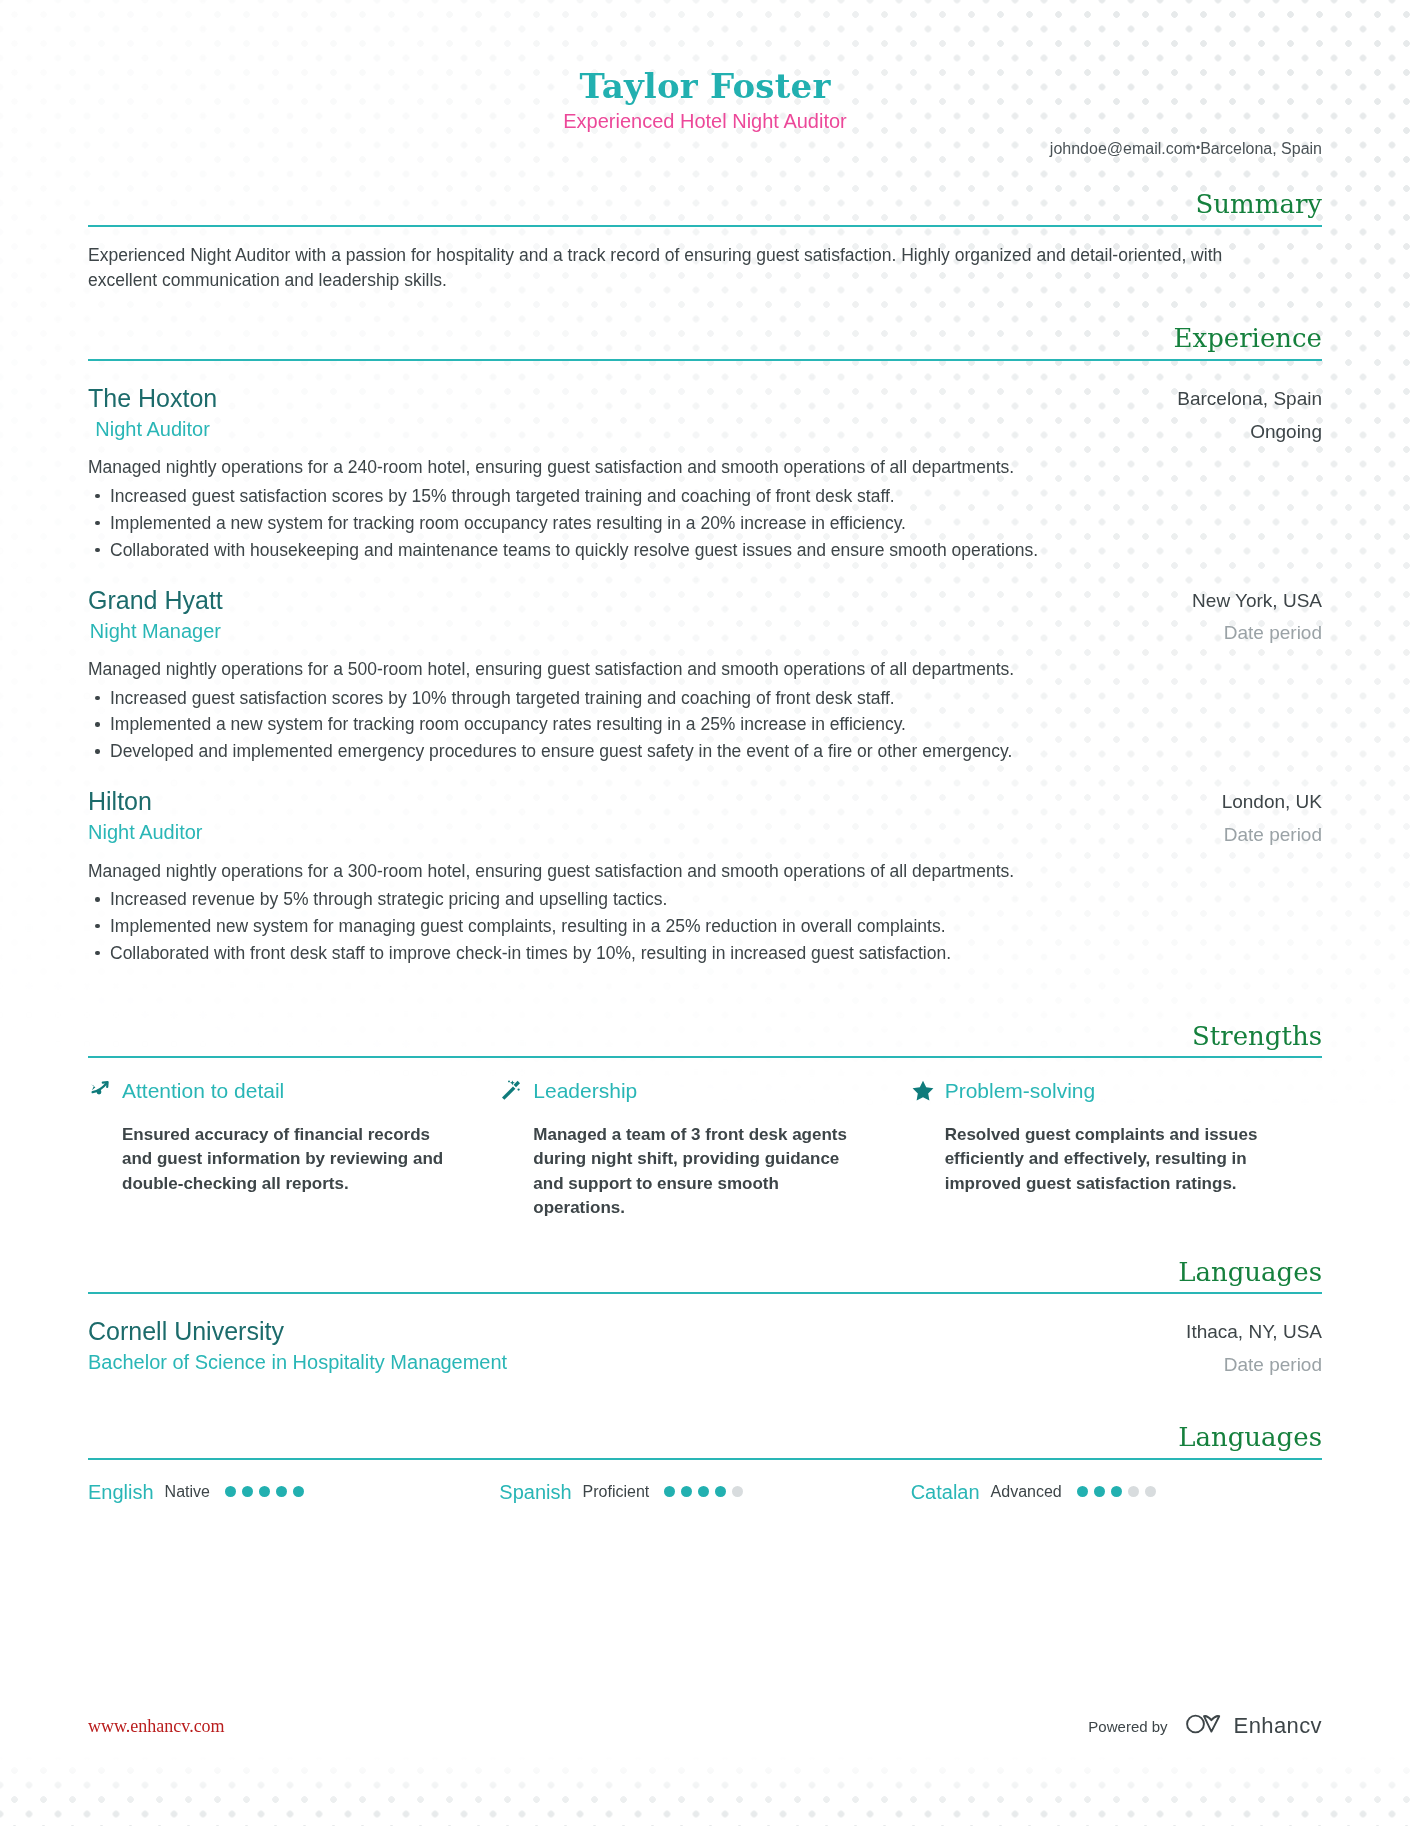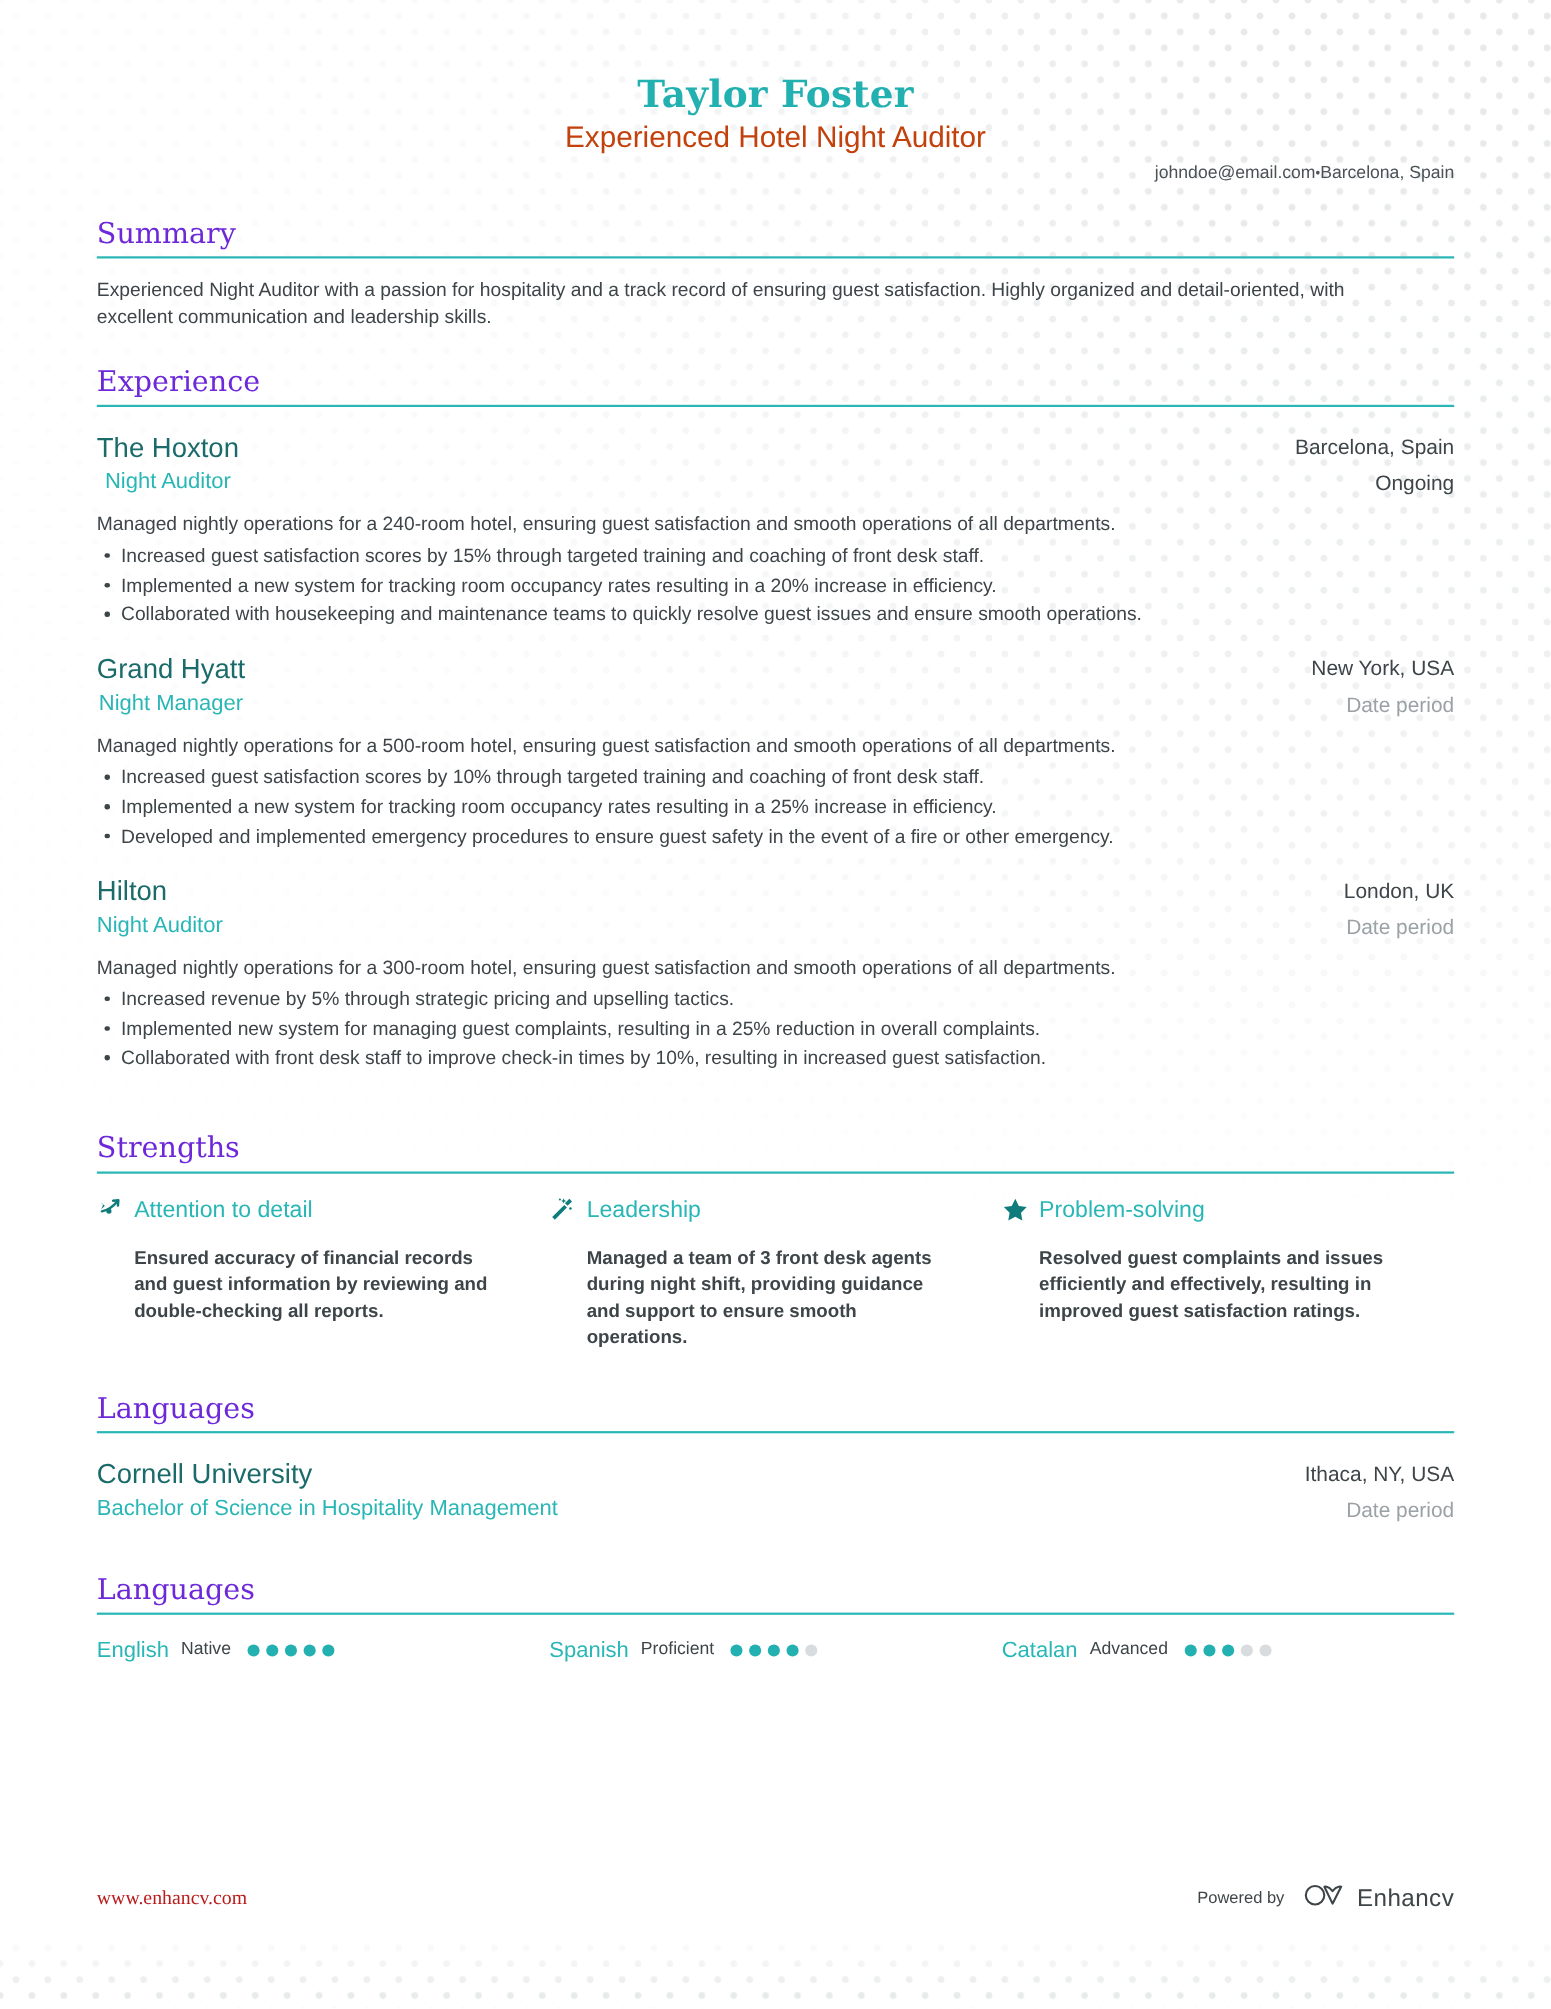--- a/index.html
+++ b/index.html
@@ -65,42 +65,42 @@
   .hdr { text-align: center; padding-top: 66px; }
   .hdr-name {
     font-family: "DejaVu Serif", serif;
     font-weight: bold;
     font-size: 34px;
     color: #22b0b0;
     letter-spacing: .2px;
     line-height: 1.18;
   }
   .hdr-role {
-    font-size: 27px;
-    color: #c2410c;
+    font-size: 20px;
+    color: #ec4899;
     line-height: 1.25;
     margin-top: 3px;
   }
   .hdr-contact {
     font-size: 16px;
     color: #4a5256;
     margin-top: 6px;
     display: flex;
     justify-content: flex-end;
     align-items: center;
   }
   .hdr-sep { font-size: 12px; color: #4a5256; position: relative; top: -1px; }
 
   
   .sec { margin-top: 32px; }
   .sec-title {
     font-family: "DejaVu Serif", serif;
     font-size: 26px;
-    color: #6d28d9;
-    text-align: left;
+    color: #15803d;
+    text-align: right;
     line-height: 1.1;
     padding-bottom: 6px;
   }
   .sec-rule {
     height: 2px;
     background: #29b6b6;
     width: 100%;
   }
 
   

